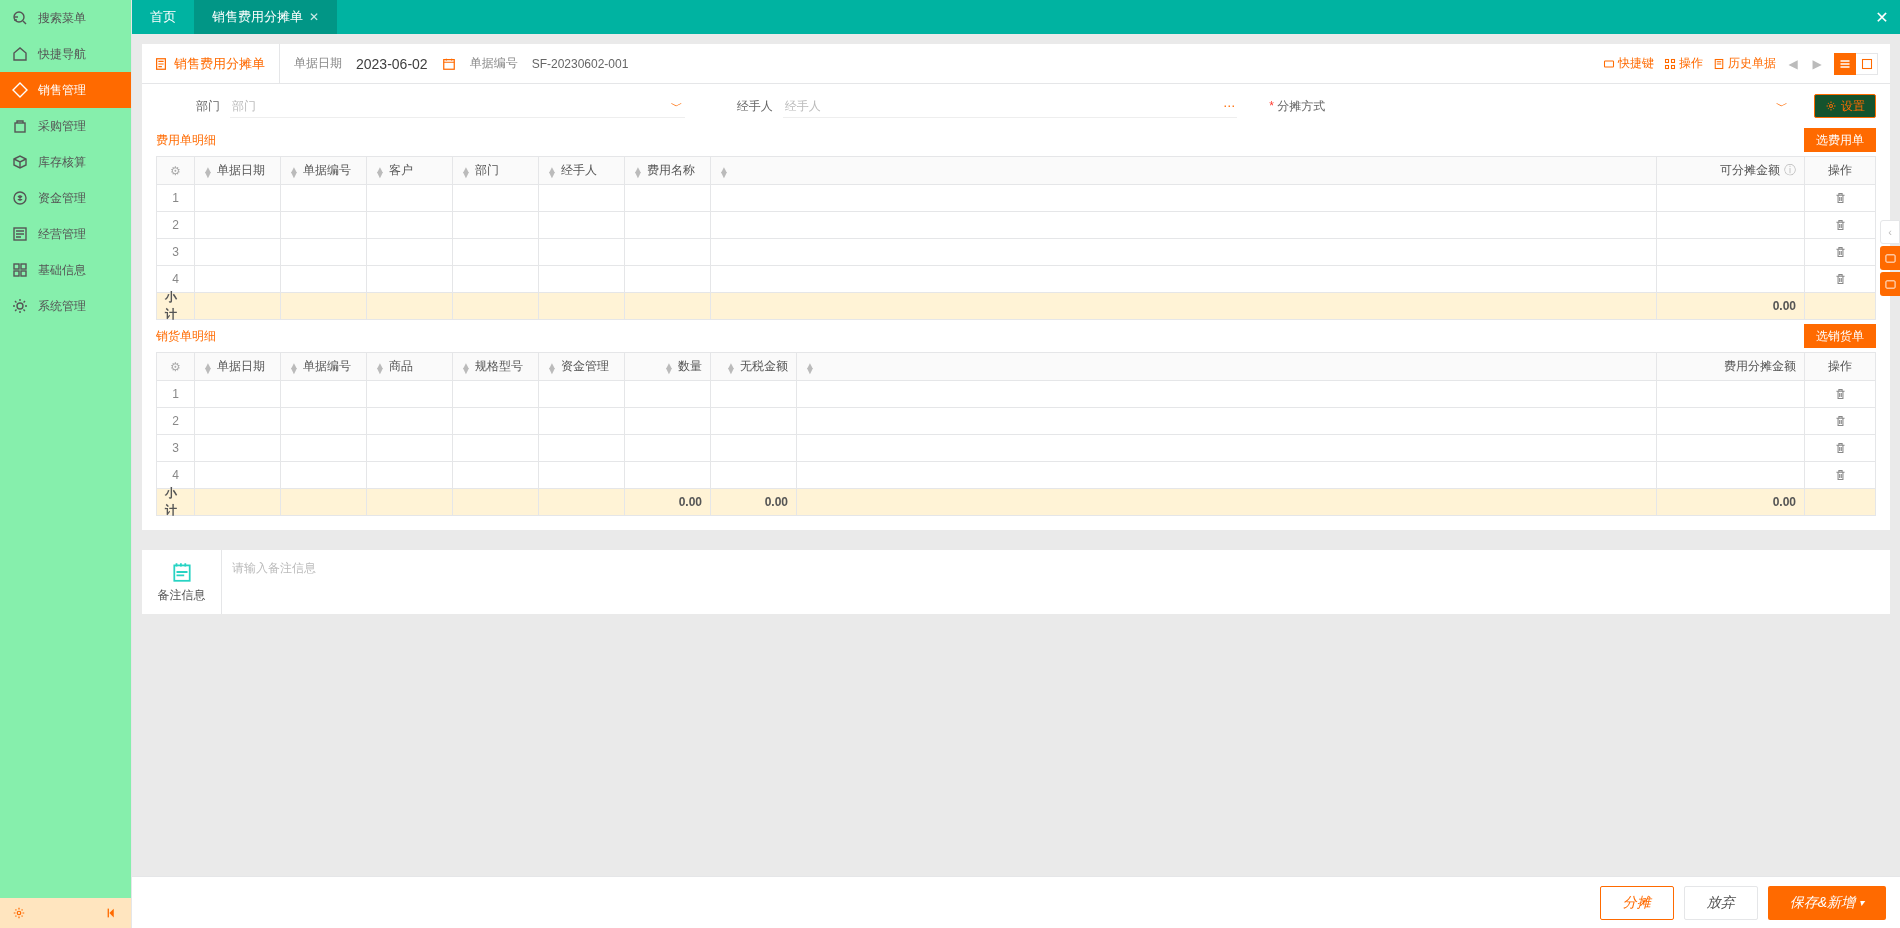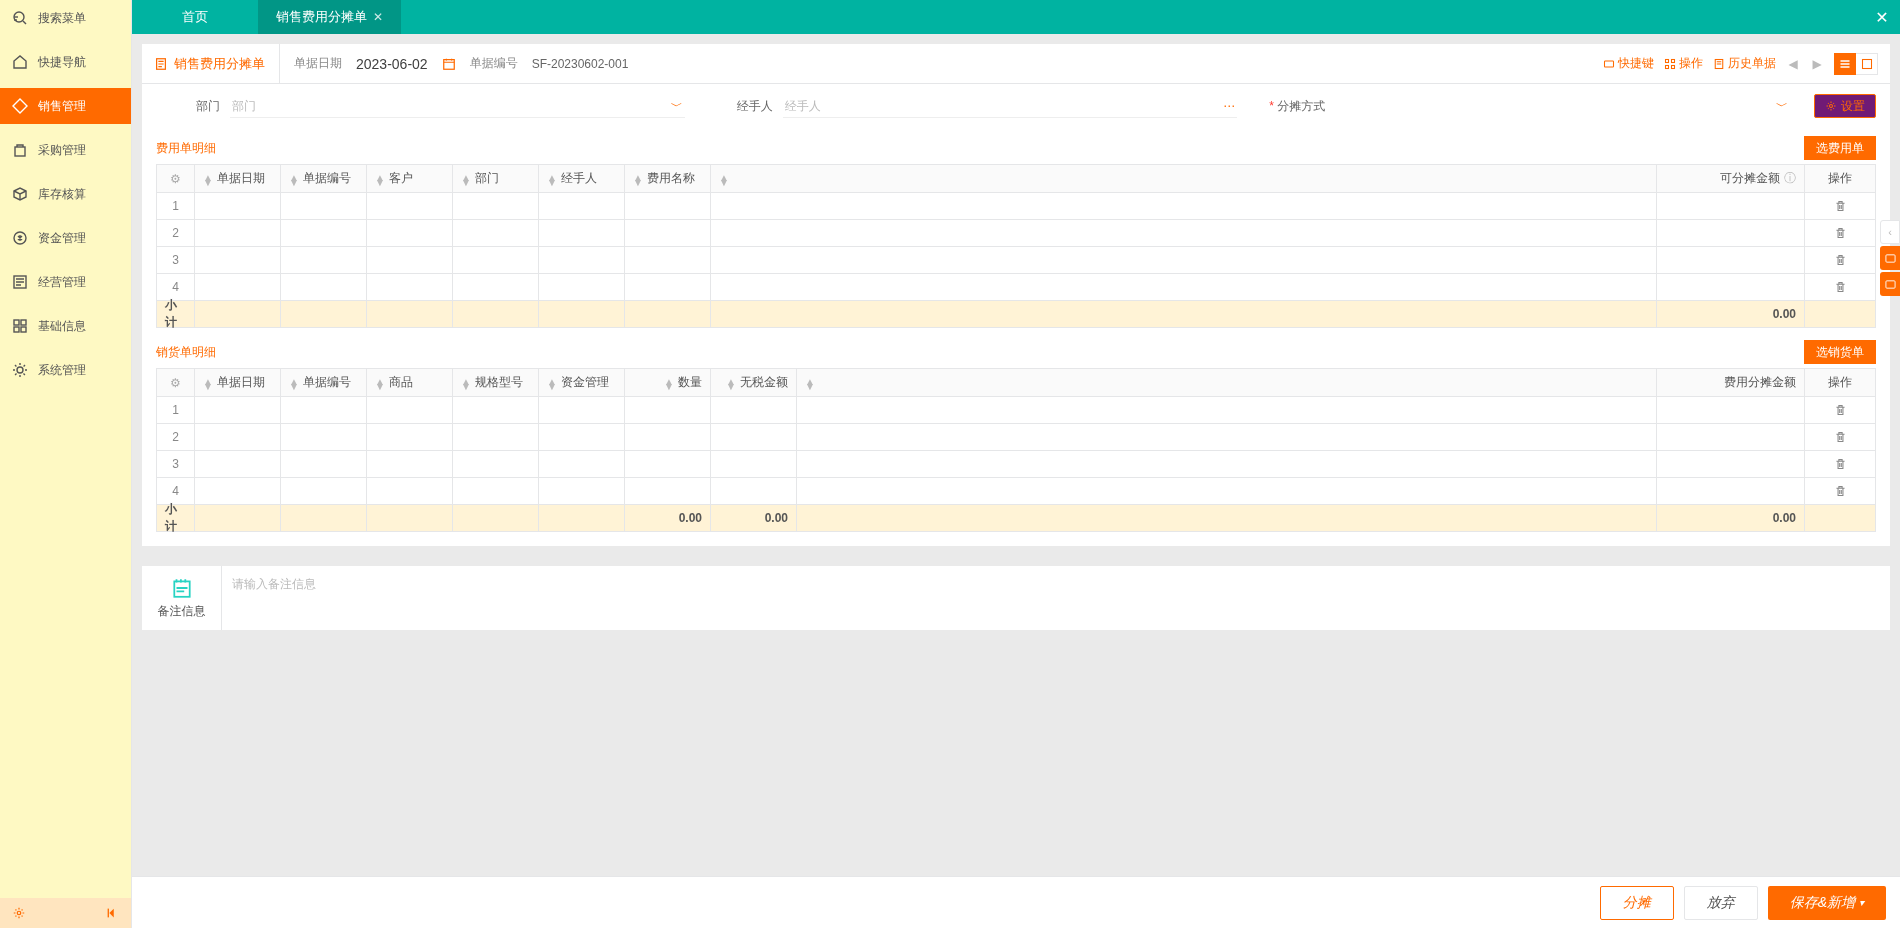--- a/index.html
+++ b/index.html
@@ -12,33 +12,33 @@
     --btn-orange:#ff7a1a;
     --row-h:27px;
     --subtotal-bg:#fff3d6;
   }
   *{box-sizing:border-box;font-family:"Microsoft YaHei","PingFang SC",Arial,sans-serif;}
   html,body{margin:0;padding:0;height:100%;width:100%;background:#f0f0f0;color:var(--text);font-size:12px;overflow:hidden;}
   body{display:flex;flex-direction:column;height:928px;width:1900px;position:relative;}
 
   
   .app{display:flex;height:100%;}
-  .sidebar{width:132px;background:#fef9c3;display:flex;flex-direction:column;border-right:1px solid var(--border);gap:8px;}
+  .sidebar{width:132px;background:#86efac;display:flex;flex-direction:column;border-right:1px solid var(--border);}
   .main{flex:1;display:flex;flex-direction:column;min-width:0;}
 
   
   .sb-item{display:flex;align-items:center;gap:10px;height:36px;padding:0 12px;color:#555;cursor:pointer;}
   .sb-item.active{background:var(--orange);color:#fff;}
   .sb-item .ic{width:16px;height:16px;display:inline-flex;align-items:center;justify-content:center;}
   .sb-footer{margin-top:auto;height:30px;display:flex;align-items:center;justify-content:space-between;background:#ffe5bf;padding:0 12px;color:var(--orange);}
   .sb-footer .ic{width:14px;height:14px;}
 
   
   .tabs{height:34px;background:var(--teal);display:flex;align-items:stretch;color:#fff;}
-  .tab{padding:16px 18px;display:flex;align-items:center;gap:6px;font-size:13px;cursor:pointer;margin-left:32px;}
+  .tab{padding:16px 18px;display:flex;align-items:center;gap:6px;font-size:13px;cursor:pointer;}
   .tab.home{background:var(--teal);}
   .tab.active{background:#019686;}
   .tab .close{font-size:12px;opacity:.8;}
   .tabs .spacer{flex:1;}
   .tabs .close-all{width:36px;display:flex;align-items:center;justify-content:center;cursor:pointer;font-size:16px;}
 
   
   .page{flex:1;display:flex;flex-direction:column;background:#eaeaea;overflow:hidden;}
   .card{background:#fff;margin:10px;padding:0;position:relative;}
 
@@ -59,25 +59,25 @@
 
   
   .form-row{display:flex;align-items:center;height:44px;padding:0 14px;gap:24px;}
   .form-field{display:flex;align-items:center;gap:10px;flex:1;position:relative;}
   .form-field .lbl{width:64px;text-align:right;color:#666;}
   .form-field.req .lbl::before{content:"* ";color:#ff3b30;}
   .form-field .inp{flex:1;border:none;border-bottom:1px solid #eee;height:24px;color:#333;padding:0 18px 0 2px;outline:none;font-size:12px;}
   .form-field .inp::placeholder{color:#bbb;}
   .form-field .tail-ic{position:absolute;right:2px;color:var(--orange);cursor:pointer;}
   .form-row .actions{display:flex;align-items:center;gap:8px;}
-  .btn-outline{height:24px;padding:0 10px;border:1px solid var(--orange);color:var(--orange);background:#701a75;border-radius:2px;display:flex;align-items:center;gap:4px;cursor:pointer;font-size:12px;}
+  .btn-outline{height:24px;padding:0 10px;border:1px solid var(--orange);color:var(--orange);background:#14532d;border-radius:2px;display:flex;align-items:center;gap:4px;cursor:pointer;font-size:12px;}
 
   
   .section{padding:0 14px 4px 14px;}
-  .sec-head{display:flex;align-items:center;justify-content:space-between;margin-top:8px;margin-bottom:4px;}
+  .sec-head{display:flex;align-items:center;justify-content:space-between;margin-top:0;margin-bottom:4px;}
   .sec-head .title{color:var(--orange);font-size:12px;}
   .btn-fill{height:24px;padding:0 12px;background:var(--orange);color:#fff;border:none;border-radius:0;cursor:pointer;font-size:12px;}
 
   
   .tbl{border:1px solid var(--border);font-size:12px;color:#555;}
   .tbl .tr{display:flex;align-items:stretch;height:var(--row-h);}
   .tbl .tr + .tr{border-top:1px solid var(--border);}
   .tbl .th,.tbl .td{display:flex;align-items:center;padding:0 8px;border-right:1px solid var(--border);}
   .tbl .th:last-child,.tbl .td:last-child{border-right:none;}
   .tbl .head{background:#fafafa;color:#555;font-weight:normal;}

